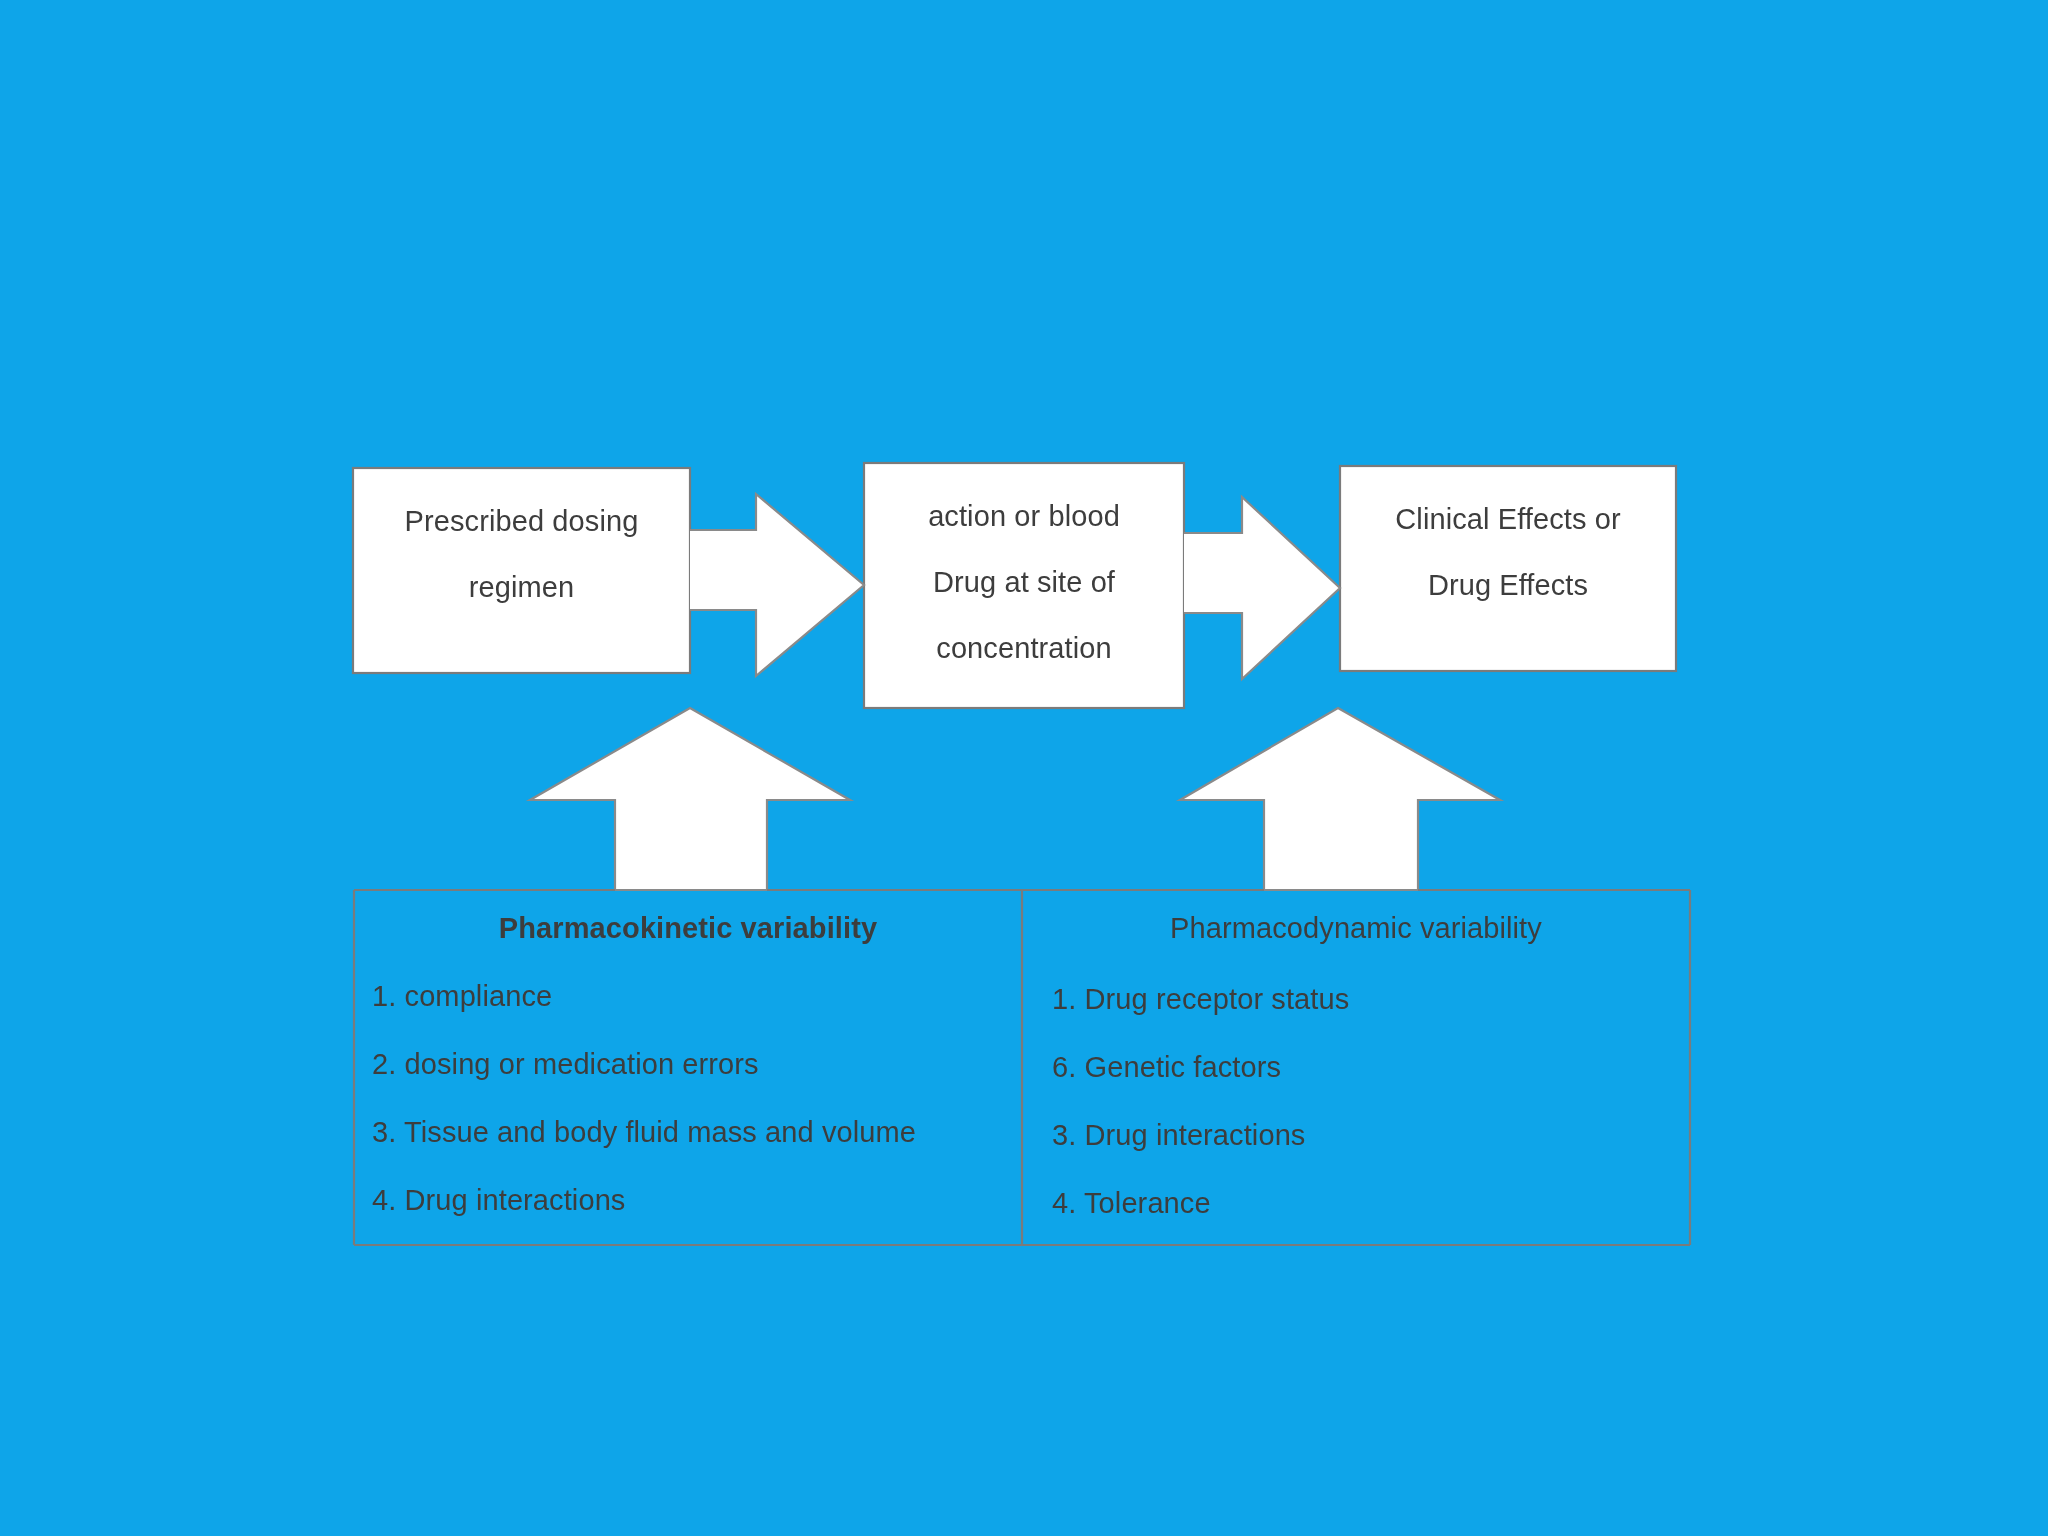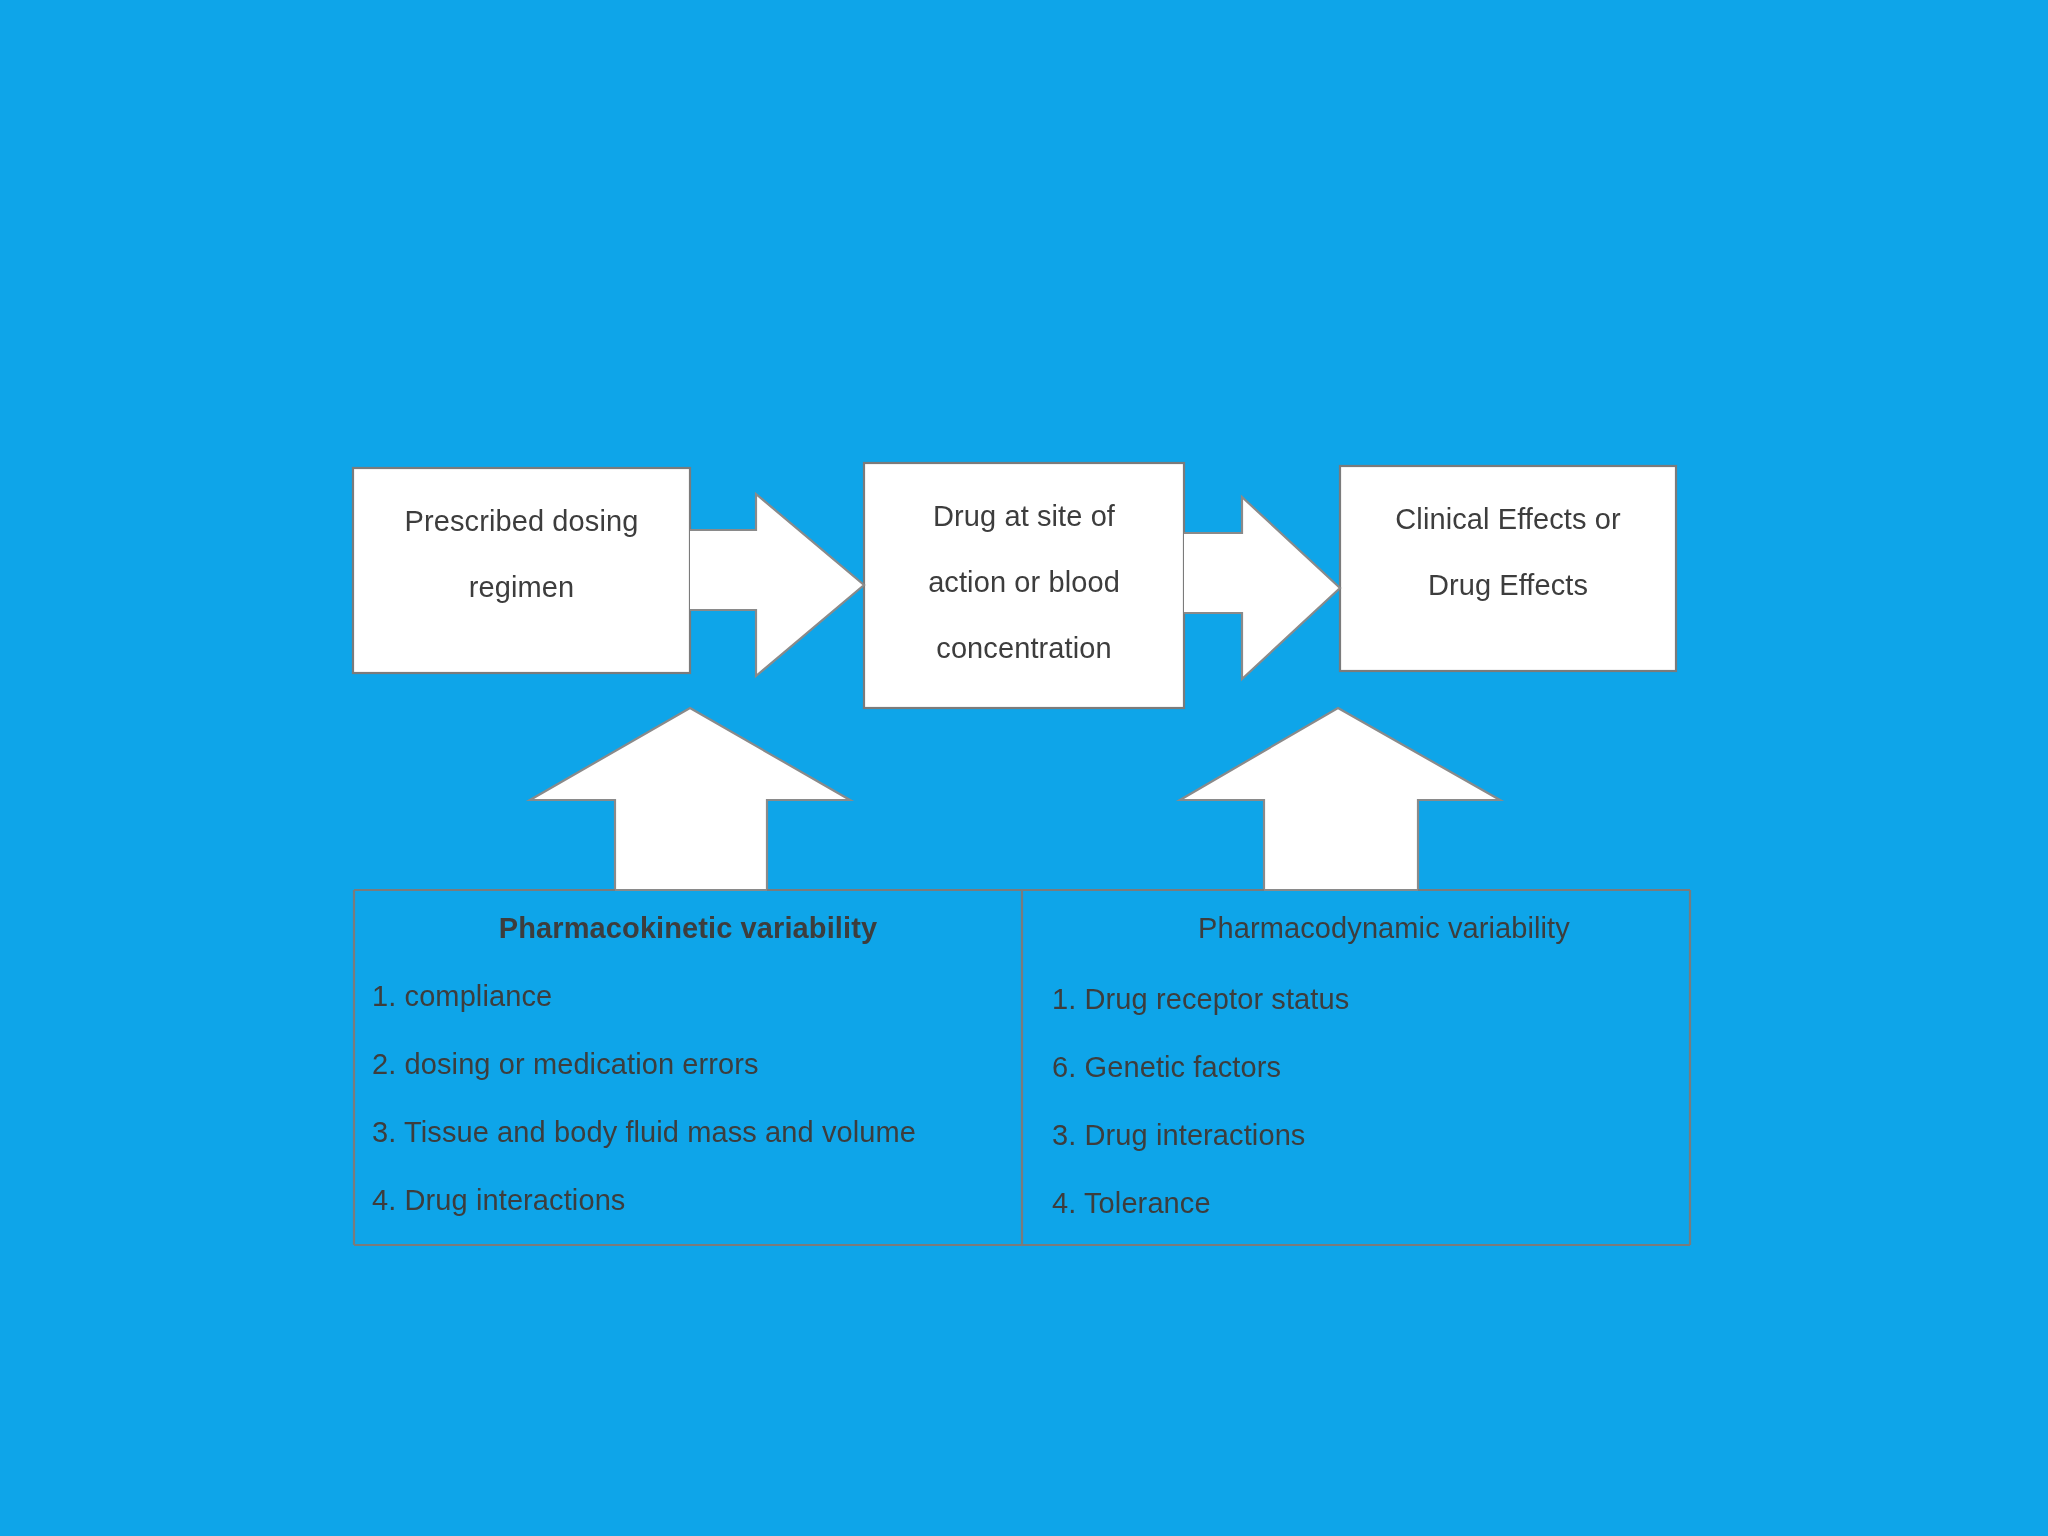--- a/index.html
+++ b/index.html
@@ -135,37 +135,37 @@
     <line class="divider-line" x1="1022" y1="890" x2="1022" y2="1245"></line>
 
   </svg>
 
   <div class="txt box-label" style="left:353px; top:488px; width:337px;">
     <span>Prescribed dosing</span>
     <span>regimen</span>
   </div>
 
   <div class="txt box-label" style="left:864px; top:483px; width:320px;">
+    <span>action or blood</span>
     <span>Drug at site of</span>
-    <span>action or blood</span>
     <span>concentration</span>
   </div>
 
   <div class="txt box-label" style="left:1340px; top:486px; width:336px;">
     <span>Clinical Effects or</span>
     <span>Drug Effects</span>
   </div>
 
   <div class="txt panel-title" style="left:354px; top:912px; width:668px;font-weight:bold;">Pharmacokinetic variability</div>
 
   <div class="txt list-item" style="left:372px; top:980px;">1. compliance</div>
   <div class="txt list-item" style="left:372px; top:1048px;">2. dosing or medication errors</div>
   <div class="txt list-item" style="left:372px; top:1116px;">3. Tissue and body fluid mass and volume</div>
   <div class="txt list-item" style="left:372px; top:1184px;">4. Drug interactions</div>
 
-  <div class="txt panel-title" style="left:1022px; top:912px; width:668px;padding-left:28px;">Pharmacodynamic variability</div>
+  <div class="txt panel-title" style="left:1022px; top:912px; width:668px;">Pharmacodynamic variability</div>
 
   <div class="txt list-item" style="left:1052px; top:983px;">1. Drug receptor status</div>
   <div class="txt list-item" style="left:1052px; top:1051px;">6. Genetic factors</div>
   <div class="txt list-item" style="left:1052px; top:1119px;">3. Drug interactions</div>
   <div class="txt list-item" style="left:1052px; top:1187px;">4. Tolerance</div>
 
 </div>
 
 </body></html>

